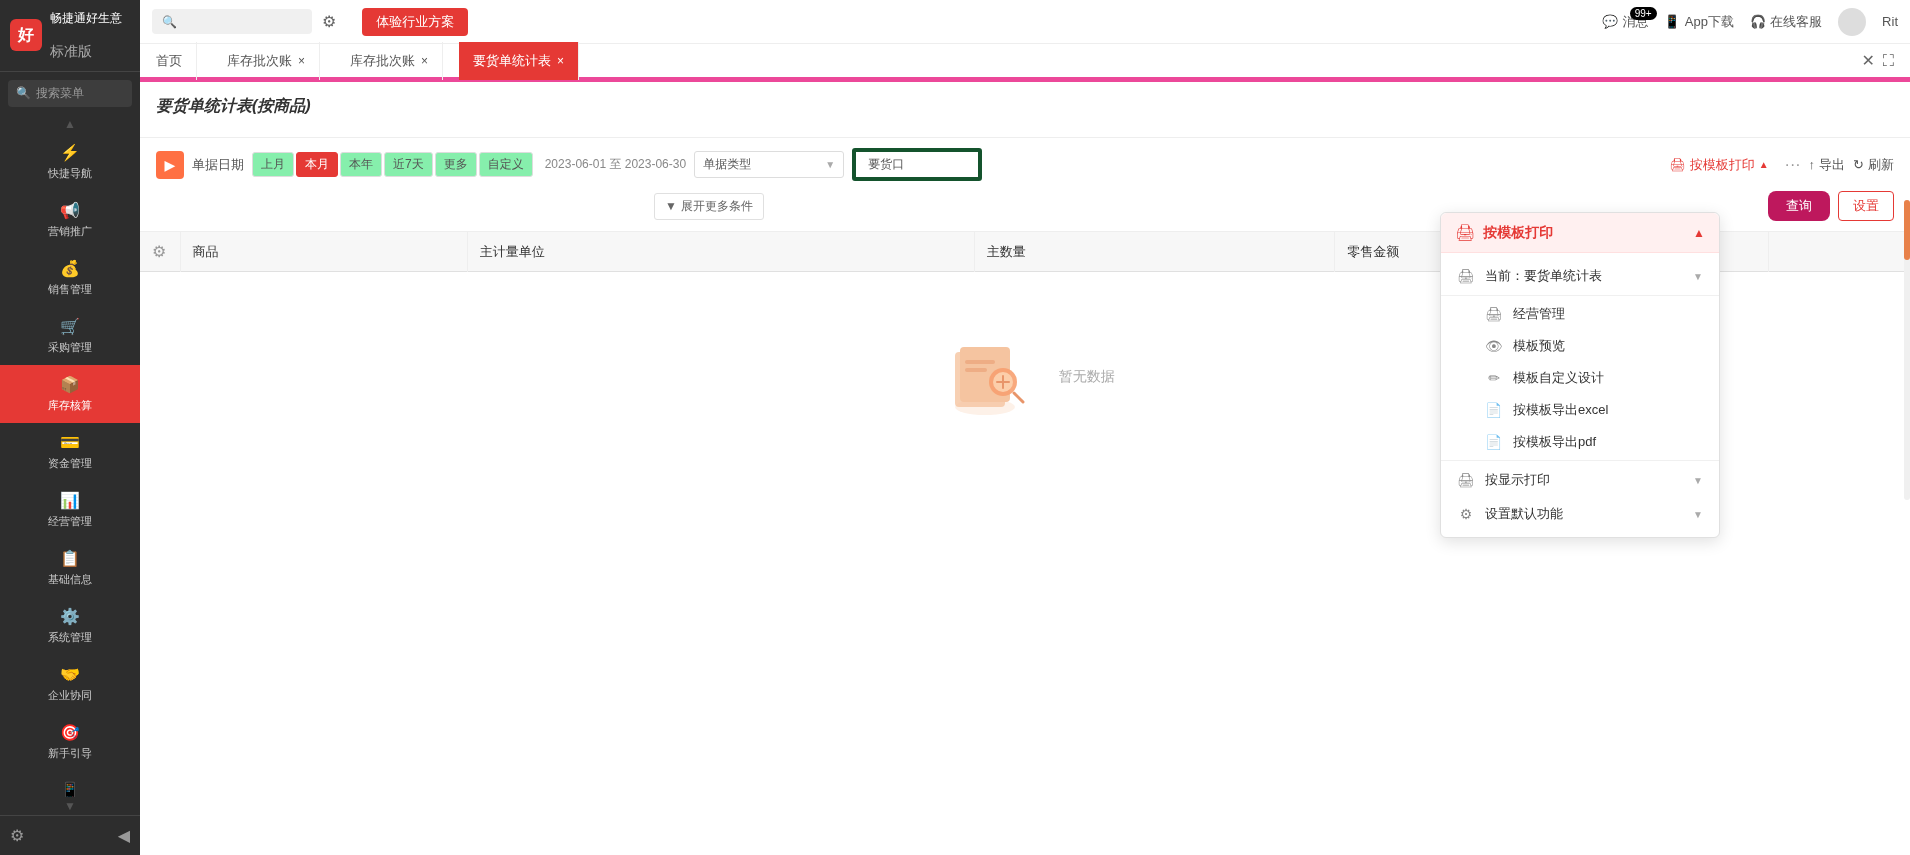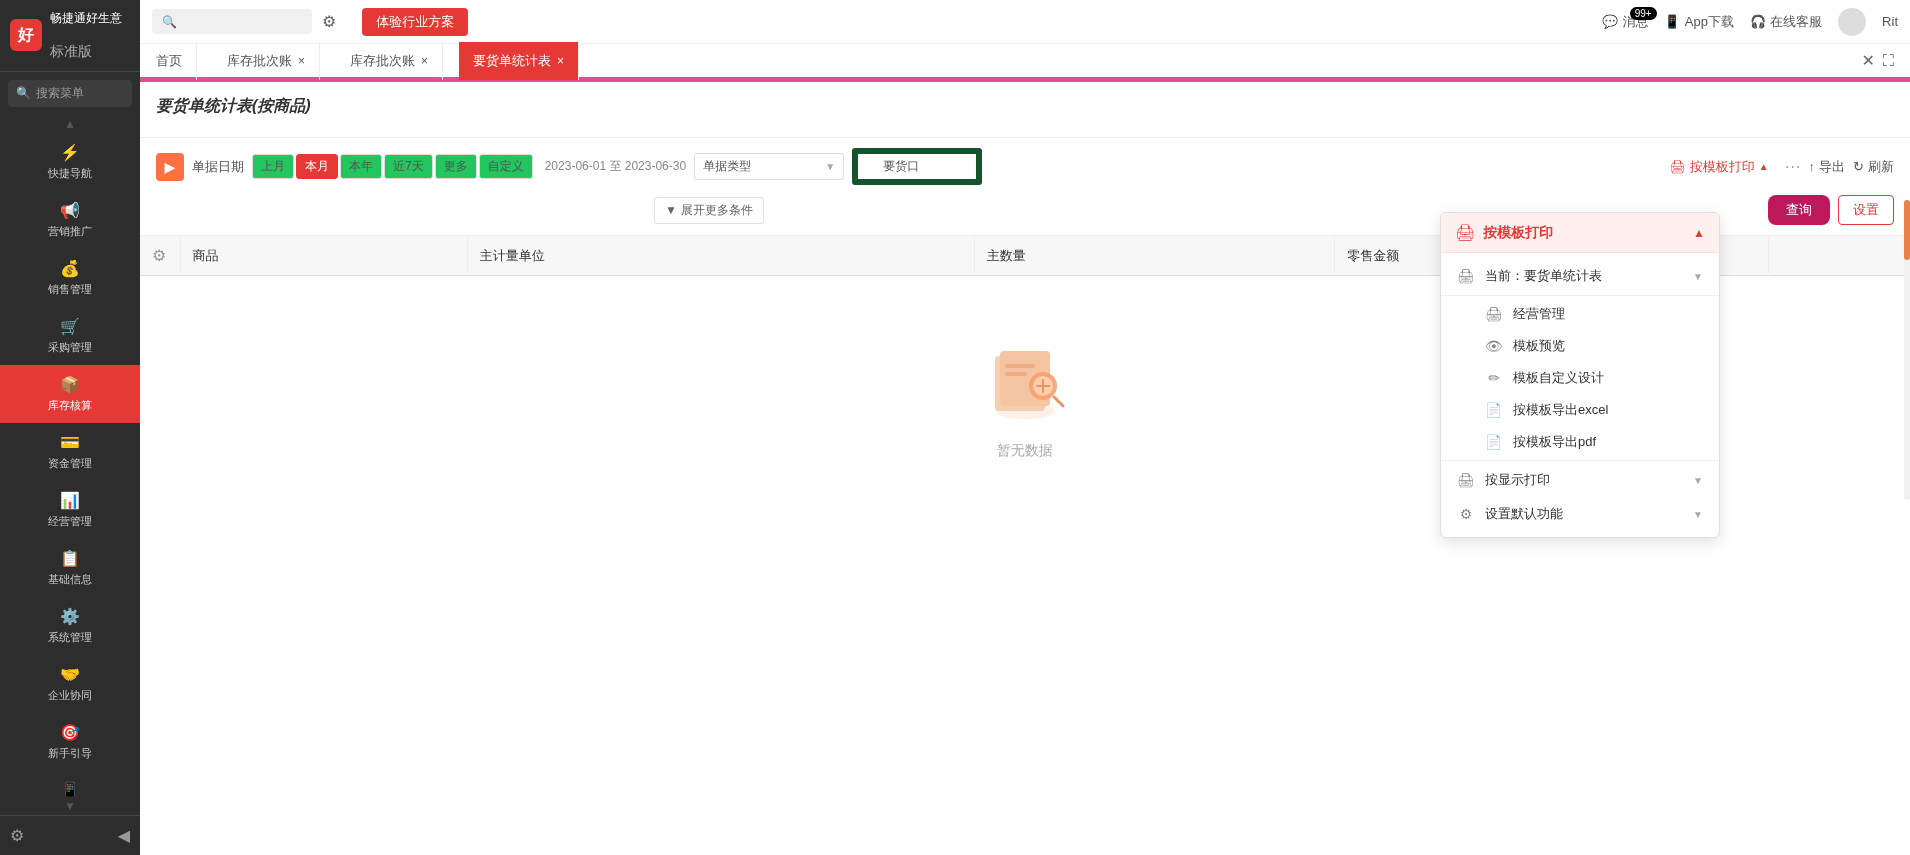--- a/index.html
+++ b/index.html
@@ -213,21 +213,21 @@
       color: white;
       cursor: pointer;
       font-size: 14px;
     }
     .filter-label { color: #555; font-size: 13px; white-space: nowrap; }
     .date-btns { display: flex; gap: 2px; align-items: center; }
     .date-btn {
       padding: 3px 8px;
       border: 1px solid #ddd;
       border-radius: 3px;
-      background: #22c55e;
+      background: #86efac;
       font-size: 12px;
       cursor: pointer;
       color: #555;
     }
     .date-btn.active {
       background: #e53935;
       color: white;
       border-color: #e53935;
     }
     .date-range { font-size: 12px; color: #888; margin-left: 4px; }
@@ -243,23 +243,23 @@
       color: #555;
       gap: 6px;
       min-width: 150px;
       cursor: pointer;
     }
     .filter-type-select .chevron { color: #aaa; font-size: 10px; }
 
     .filter-yaohuo {
       display: flex;
       align-items: center;
-      border: 6px solid #14532d;
+      border: 4px solid #14532d;
       border-radius: 3px;
-      padding: 4px 25px;
+      padding: 4px 12px;
       background: #fff;
       font-size: 12px;
       color: #555;
       gap: 6px;
       min-width: 130px;
       cursor: pointer;
     }
 
     .expand-more-btn {
       display: flex;
@@ -343,27 +343,26 @@
       font-weight: normal;
       border-right: 1px solid #eee;
       white-space: nowrap;
     }
     table thead th:first-child { width: 40px; }
     .th-settings { color: #999; font-size: 16px; cursor: pointer; }
 
     
     .empty-state {
       display: flex;
-      flex-direction: column;
       align-items: center;
       justify-content: center;
       padding: 60px 0;
       color: #aaa;
       font-size: 14px;
-      gap: 16px;
+      gap: 24px;
     }
 
     
     .print-dropdown {
       position: absolute;
       top: 130px;
       right: 190px;
       background: white;
       border: 1px solid #e0e0e0;
       border-radius: 6px;

